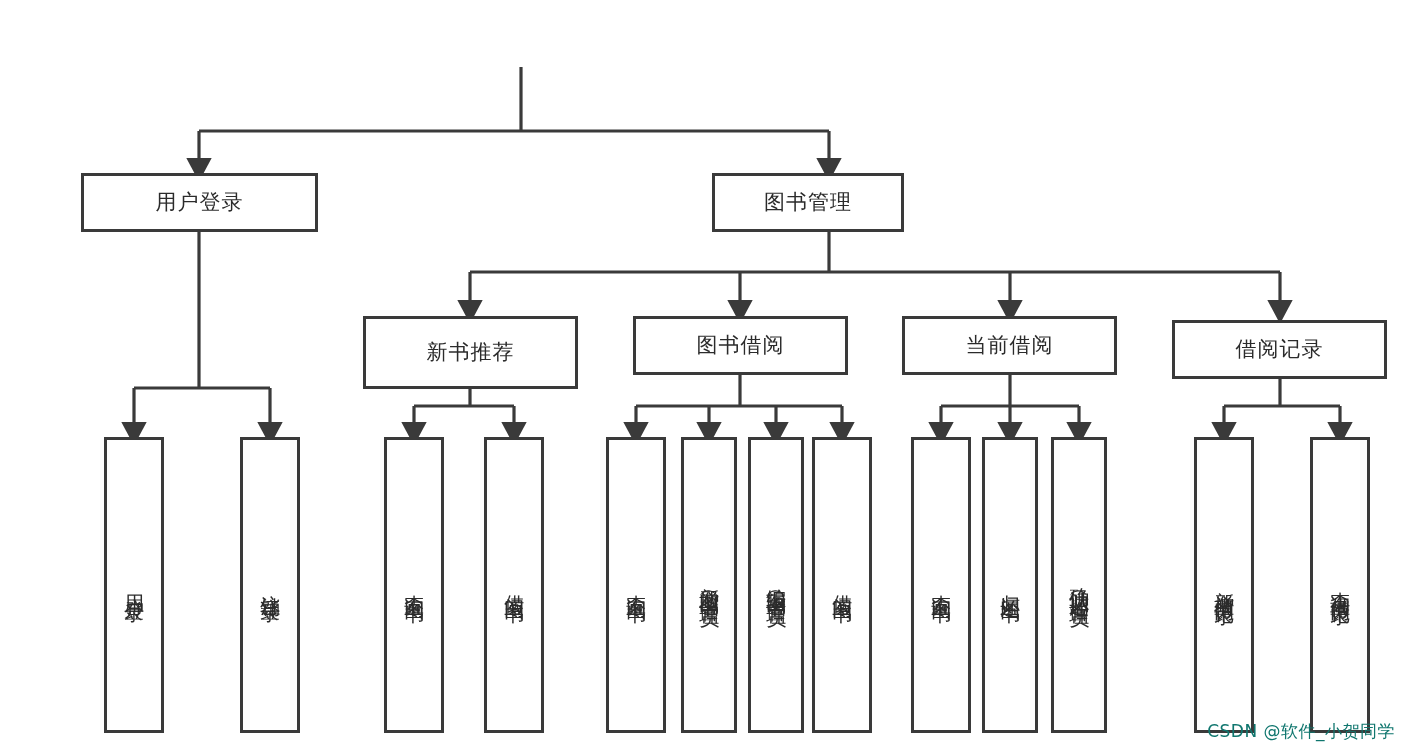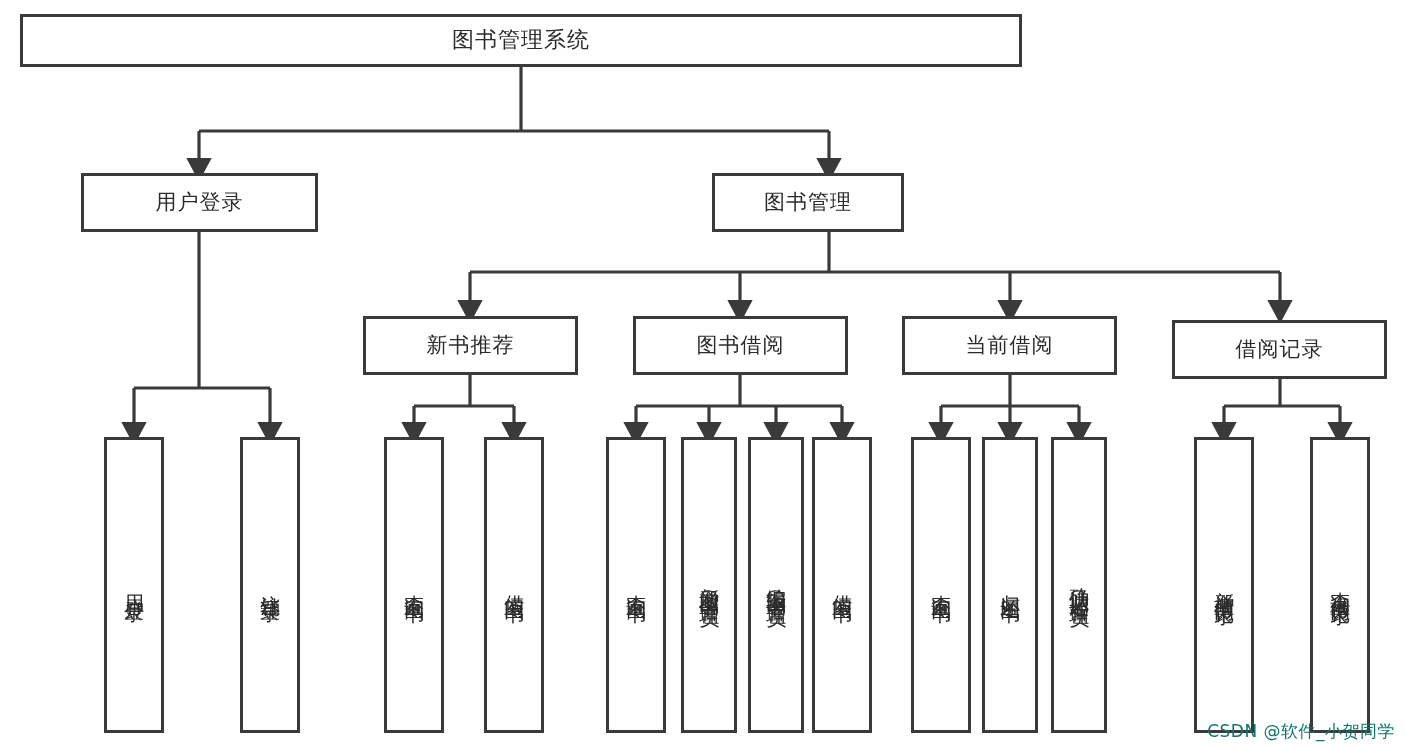--- a/index.html
+++ b/index.html
@@ -118,32 +118,29 @@
       <path d="M1010,406 L1010,432" marker-end="url(#arrow)"></path>
       <path d="M1079,406 L1079,432" marker-end="url(#arrow)"></path>
 
       <path d="M1280,375 L1280,406"></path>
       <path d="M1224,406 L1340,406"></path>
       <path d="M1224,406 L1224,432" marker-end="url(#arrow)"></path>
       <path d="M1340,406 L1340,432" marker-end="url(#arrow)"></path>
     </g>
   </svg>
 
-  <div class="node h title" style="left:20px; top:14px; width:1002px; height:53px;">
-    <span>图书管理系统</span>
-  </div>
 
   <div class="node h" style="left:81px; top:173px; width:237px; height:59px;">
     <span>用户登录</span>
   </div>
   <div class="node h" style="left:712px; top:173px; width:192px; height:59px;">
     <span>图书管理</span>
   </div>
 
-  <div class="node h" style="left:363px; top:316px; width:215px; height:59px;align-items:center;">
+  <div class="node h" style="left:363px; top:316px; width:215px; height:73px;align-items:center;">
     <span>新书推荐</span>
   </div>
   <div class="node h" style="left:902px; top:316px; width:215px; height:59px;">
     <span>当前借阅</span>
   </div>
   <div class="node h" style="left:633px; top:316px; width:215px; height:59px;">
     <span>图书借阅</span>
   </div>
   <div class="node h" style="left:1172px; top:320px; width:215px; height:59px;">
     <span>借阅记录</span>

